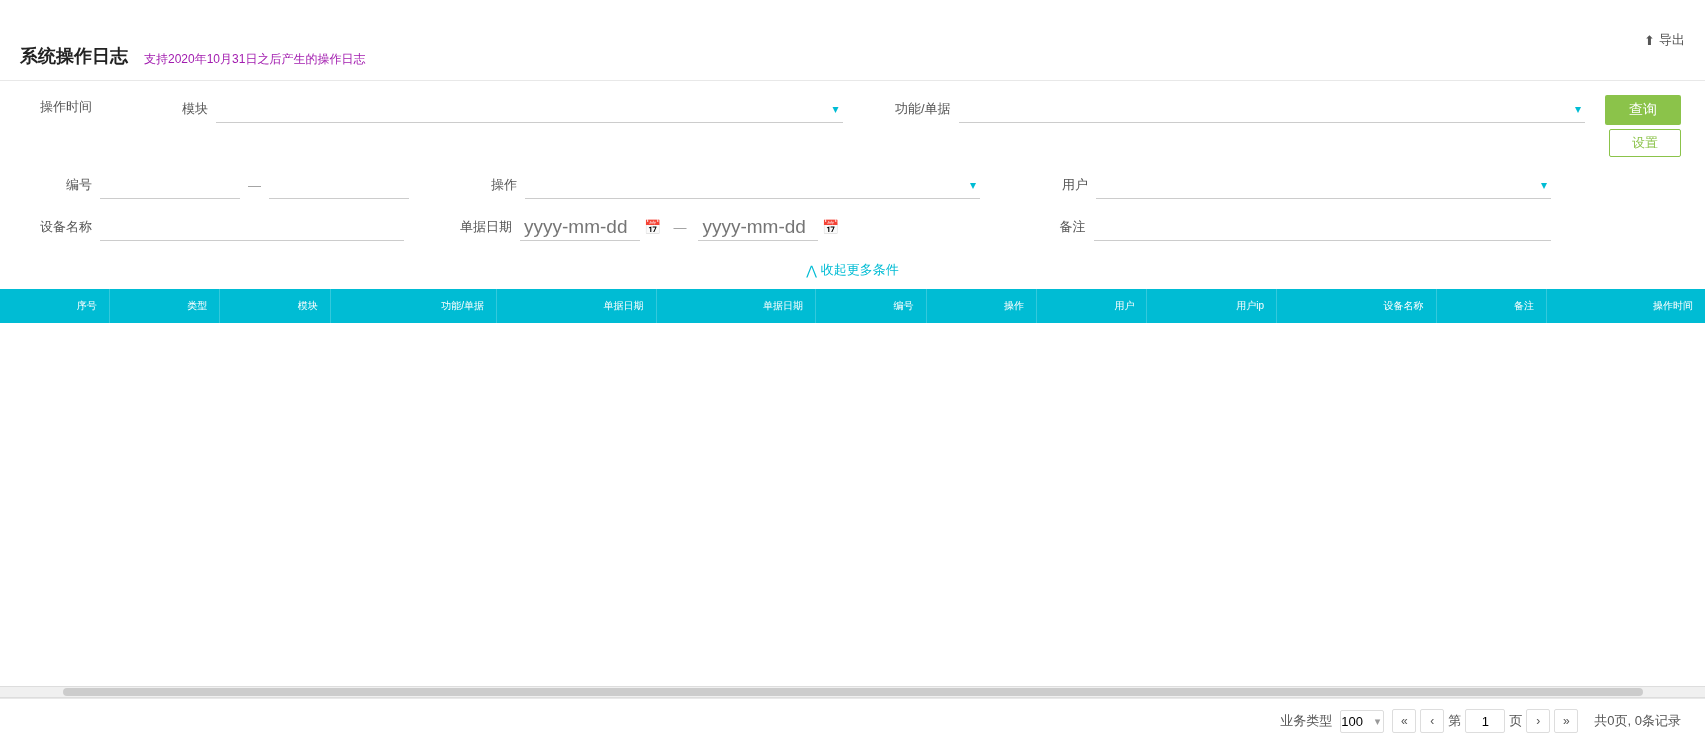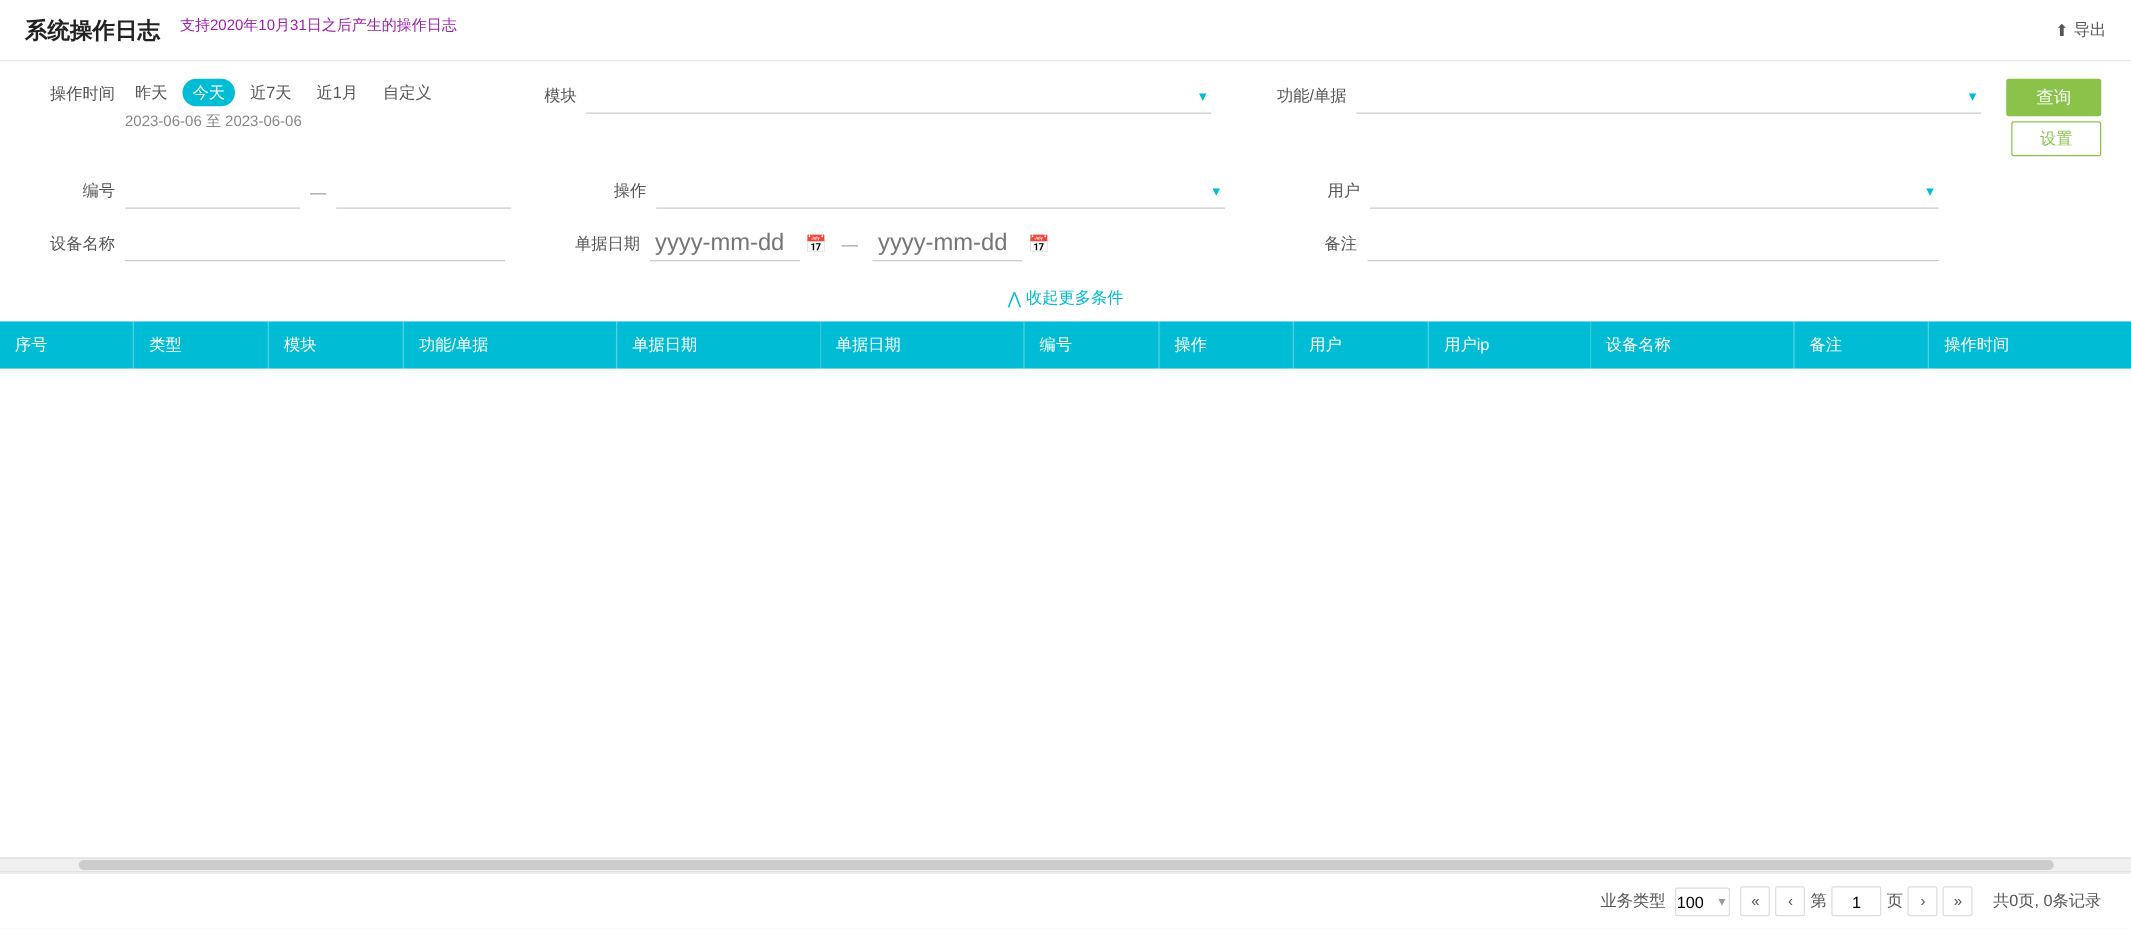--- a/index.html
+++ b/index.html
@@ -2,21 +2,21 @@
 <html><head>
   <meta charset="utf-8">
   <style>
     * { box-sizing: border-box; margin: 0; padding: 0; }
     body { font-family: 'Microsoft YaHei', Arial, sans-serif; font-size: 13px; background: #f5f5f5; color: #333; }
 
     .page-wrapper { width: 1705px; min-height: 743px; background: #f5f5f5; display: flex; flex-direction: column; }
 
     
     .page-header { background: #fff; padding: 12px 20px; display: flex; align-items: center; justify-content: space-between; border-bottom: 1px solid #e8e8e8; }
-    .page-header-left { display: flex; align-items: flex-start; gap: 16px; }
+    .page-header-left { display: flex; align-items: flex-end; gap: 16px; margin-top: 32px; }
     .page-title { font-size: 18px; font-weight: bold; color: #222; }
     .page-subtitle { color: #a21caf; font-size: 12px; }
     .export-btn { display: flex; align-items: center; gap: 4px; color: #555; font-size: 13px; cursor: pointer; border: none; background: none; }
     .time-btns { display: flex; align-items: center; gap: 4px; }
     .time-btn { padding: 2px 8px; border: none; background: none; cursor: pointer; font-size: 13px; color: #555; border-radius: 12px; }
     .time-btn.active { background: #00bcd4; color: #fff; border-radius: 12px; }
     .time-range { color: #888; font-size: 12px; margin-top: 4px; }
     .filter-col-label { width: 68px; text-align: right; color: #555; flex-shrink: 0; margin-right: 8px; }
     .filter-input { height: 28px; border: none; border-bottom: 1px solid #ccc; outline: none; font-size: 13px; color: #333; background: transparent; flex: 1; padding: 0 4px; }
     .filter-select-wrapper { flex: 1; position: relative; display: flex; align-items: center; }
@@ -33,21 +33,21 @@
     .settings-btn { background: #fff; color: #8bc34a; border: 1px solid #8bc34a; padding: 4px 22px; font-size: 13px; cursor: pointer; border-radius: 2px; }
 
     
     .collapse-row { display: flex; justify-content: center; padding: 6px 0 10px 0; }
     .collapse-btn { display: flex; align-items: center; gap: 4px; color: #00bcd4; font-size: 13px; cursor: pointer; border: none; background: none; }
 
     
     .table-wrapper { flex: 1; background: #fff; margin: 0; overflow-x: auto; }
     .data-table { width: 100%; border-collapse: collapse; }
     .data-table thead tr { background: #00bcd4; }
-    .data-table thead th { color: #fff; font-weight: normal; padding: 10px 12px; text-align: left; font-size: 13px; white-space: nowrap; border-right: 1px solid rgba(255,255,255,0.2); }
+    .data-table thead th { color: #fff; font-weight: normal; padding: 10px 12px; text-align: right; font-size: 10px; white-space: nowrap; border-right: 1px solid rgba(255,255,255,0.2); }
     .data-table thead th:last-child { border-right: none; }
     .empty-area { height: 340px; background: #fff; }
 
     
     .scrollbar-area { height: 12px; background: #f0f0f0; border-top: 1px solid #ddd; border-bottom: 1px solid #ddd; display: flex; align-items: center; padding: 0 2px; }
     .scrollbar-thumb { width: 1580px; height: 8px; background: #ccc; border-radius: 4px; margin: 0 auto; }
 
     
     .pagination { background: #fff; padding: 10px 24px; display: flex; align-items: center; justify-content: flex-end; gap: 8px; border-top: 1px solid #e8e8e8; }
     .per-page-label { color: #555; }
@@ -79,30 +79,20 @@
       <span>导出</span>
     </button>
   </div>
 
   <div class="filter-section">
 
     <div style="display: flex; align-items: flex-start; padding-top: 14px; padding-bottom: 14px; gap: 0;">
 
       <div style="display: flex; align-items: flex-start; flex: 0 0 auto; margin-right: 40px;">
         <span class="filter-col-label" style="margin-top:3px;">操作时间</span>
-        <div style="display: flex; flex-direction: column;">
-          <div class="time-btns">
-            <button class="time-btn">昨天</button>
-            <button class="time-btn active">今天</button>
-            <button class="time-btn">近7天</button>
-            <button class="time-btn">近1月</button>
-            <button class="time-btn">自定义</button>
-          </div>
-          <div class="time-range">2023-06-06 至 2023-06-06</div>
-        </div>
       </div>
 
       <div style="display: flex; align-items: center; flex: 1; margin-right: 40px;">
         <span class="filter-col-label">模块</span>
         <div class="filter-select-wrapper">
           <select>
             <option value=""></option>
           </select>
           <span class="chevron-icon">▾</span>
         </div>

